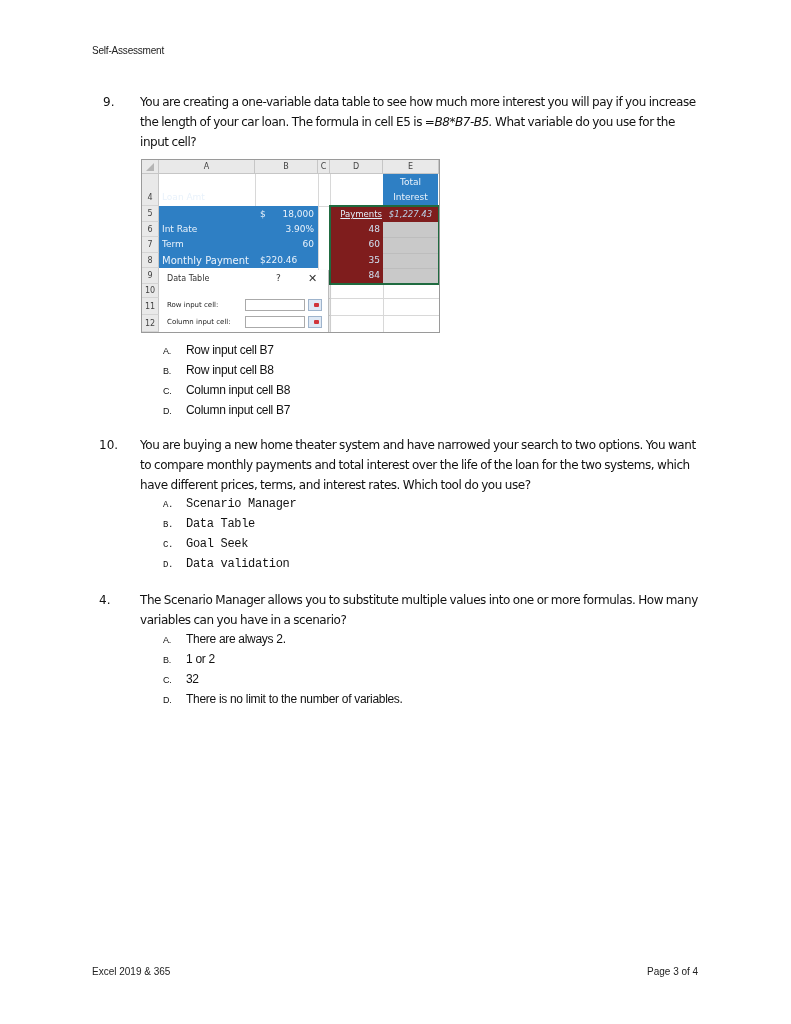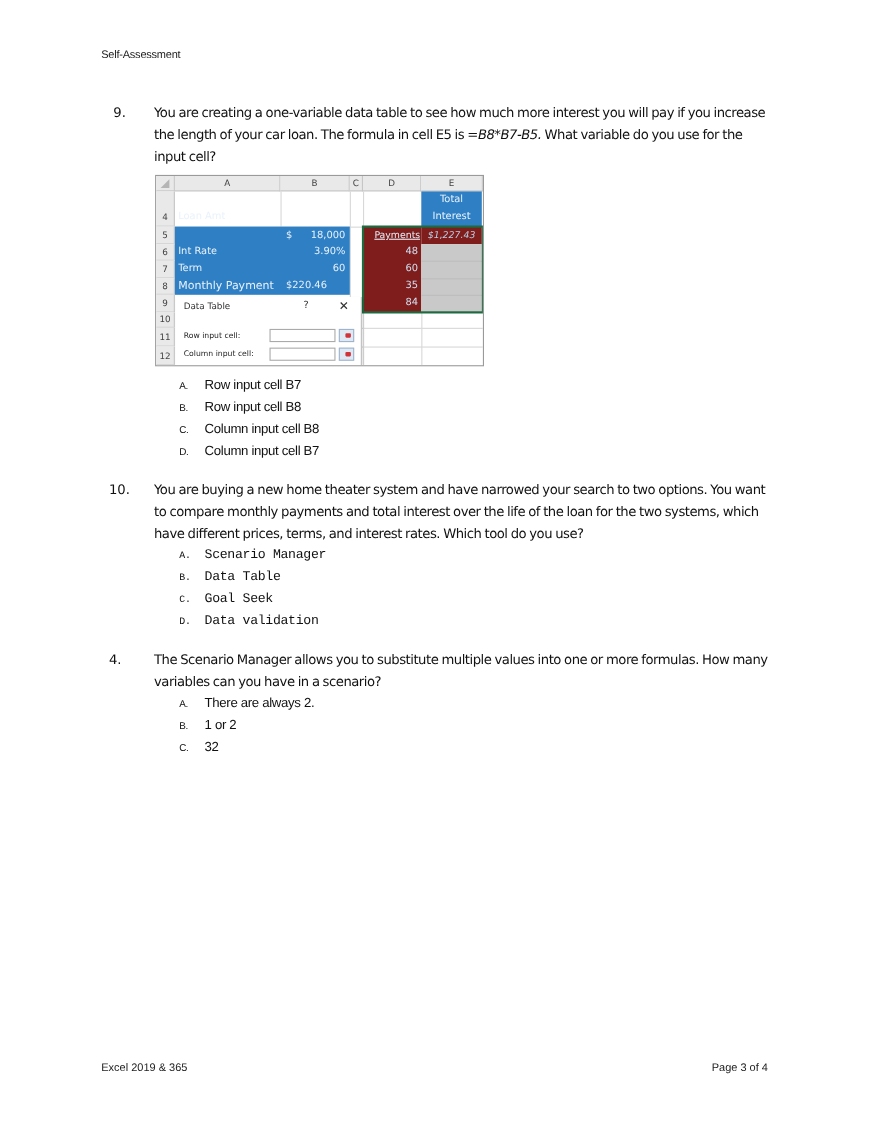--- a/index.html
+++ b/index.html
@@ -141,16 +141,17 @@
 </div>
 
 <div class="q" style="top:593px;">
   <span class="q-num" style="left:99px;">4.</span>
   <div class="q-text">The Scenario Manager allows you to substitute multiple values into one or more formulas. How many variables can you have in a scenario?</div>
 </div>
 <div class="opts" style="top:629px;">
   <div class="opt"><span class="opt-letter">A.</span><span class="opt-text">There are always 2.</span></div>
   <div class="opt"><span class="opt-letter">B.</span><span class="opt-text">1 or 2</span></div>
   <div class="opt"><span class="opt-letter">C.</span><span class="opt-text">32</span></div>
+  <div class="opt"><span class="opt-letter">D.</span><span class="opt-text">There is no limit to the number of variables.</span></div>
 </div>
 
 <div class="footer-left">Excel 2019 &amp; 365</div>
 <div class="footer-right">Page 3 of 4</div>
 
 </body></html>

